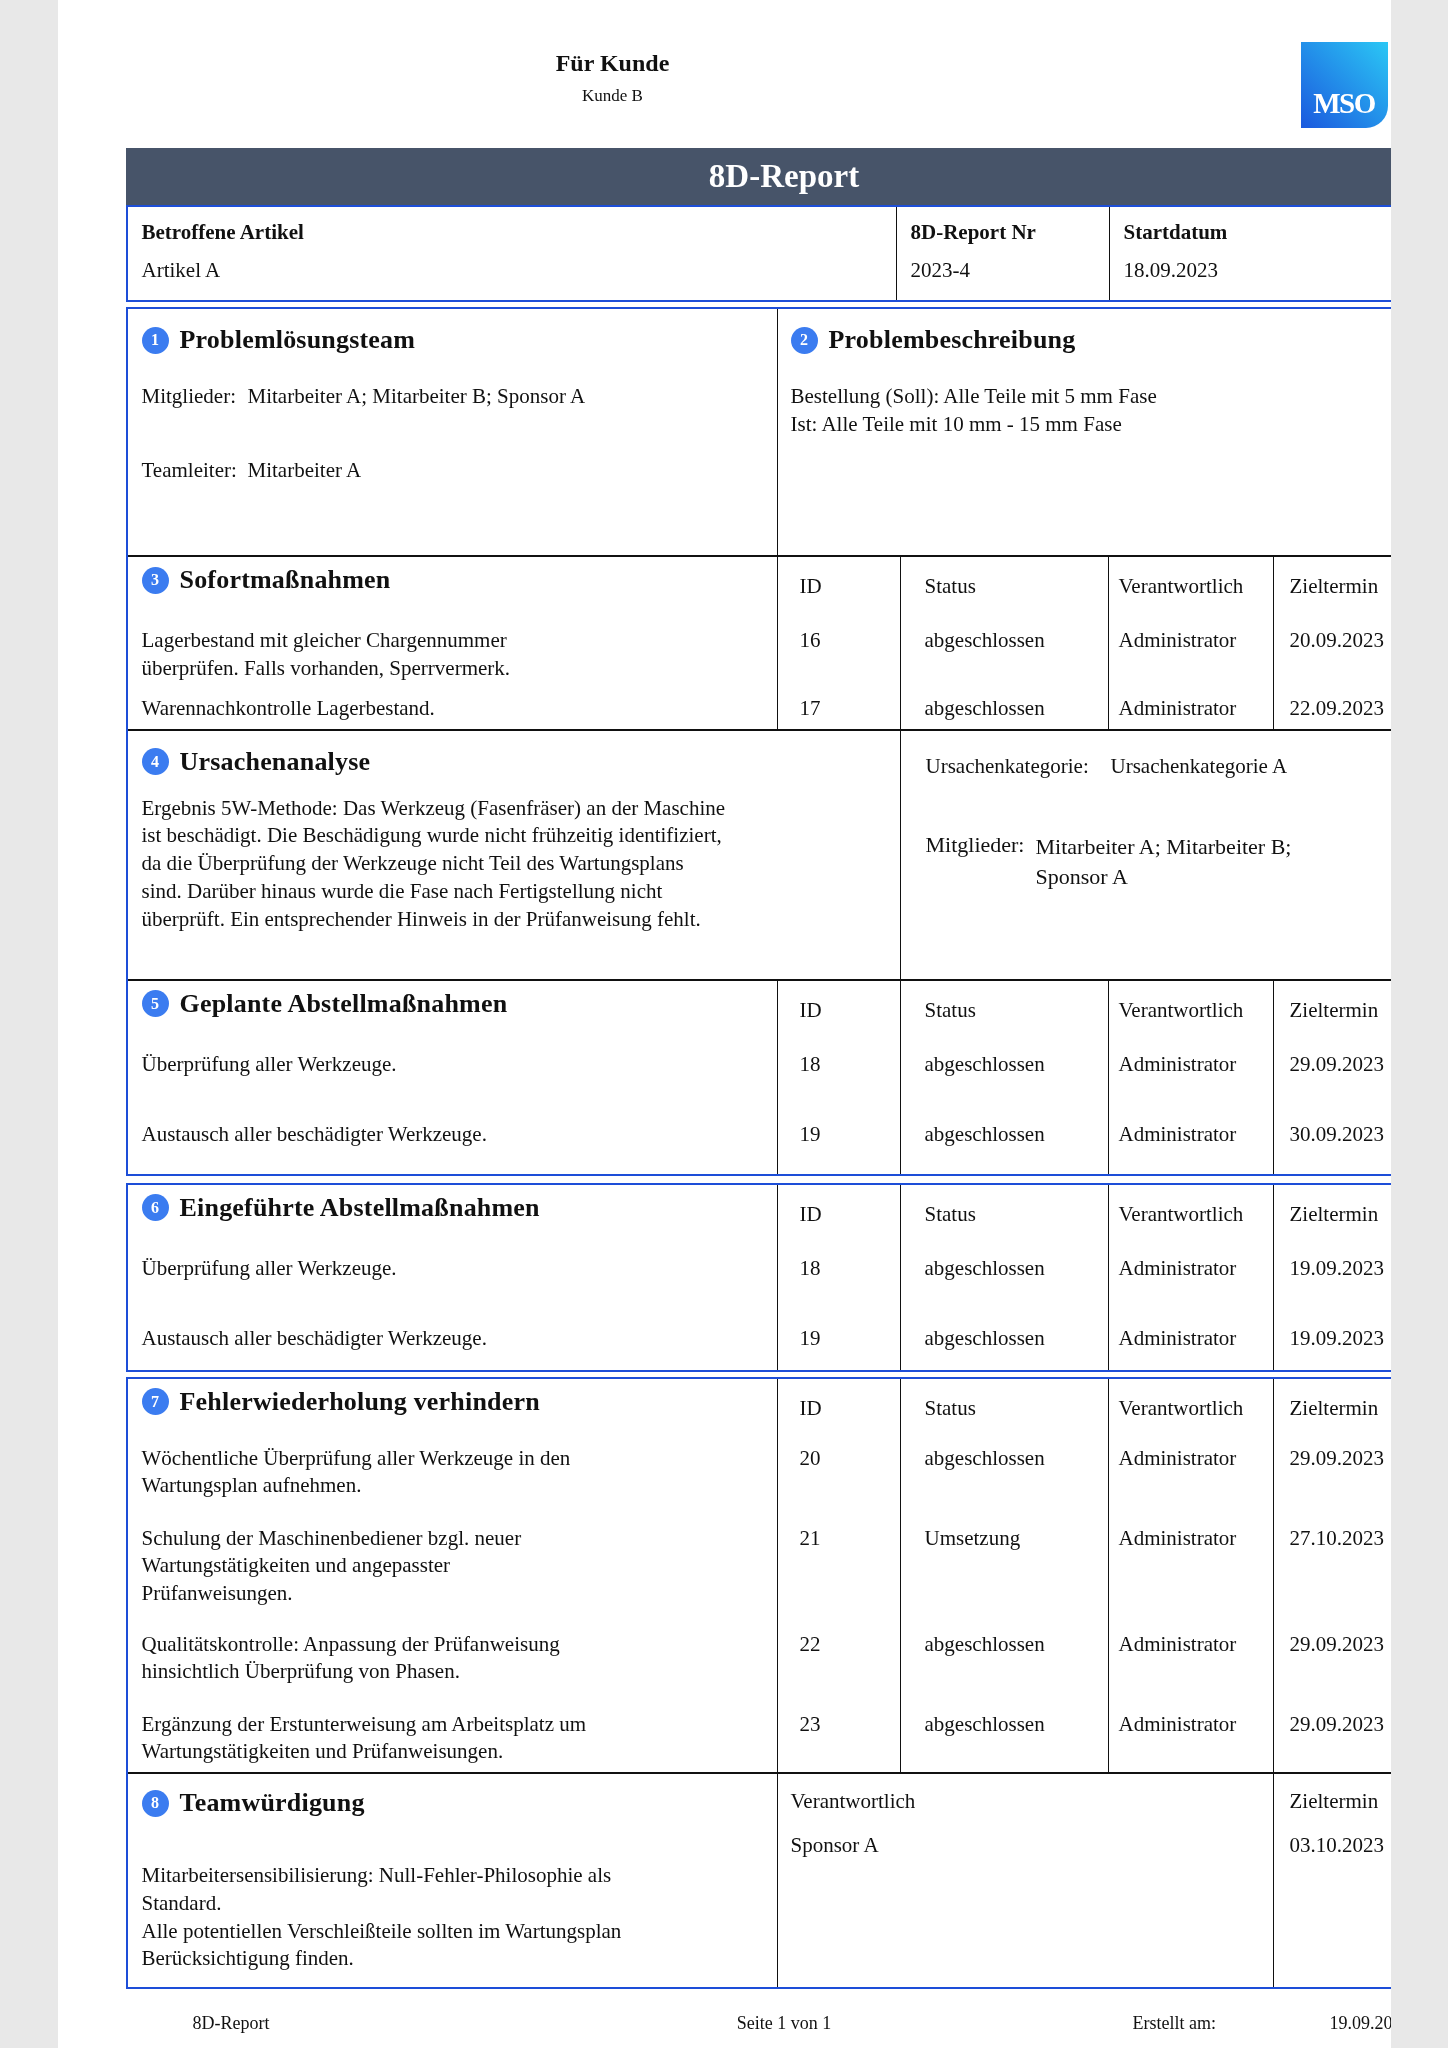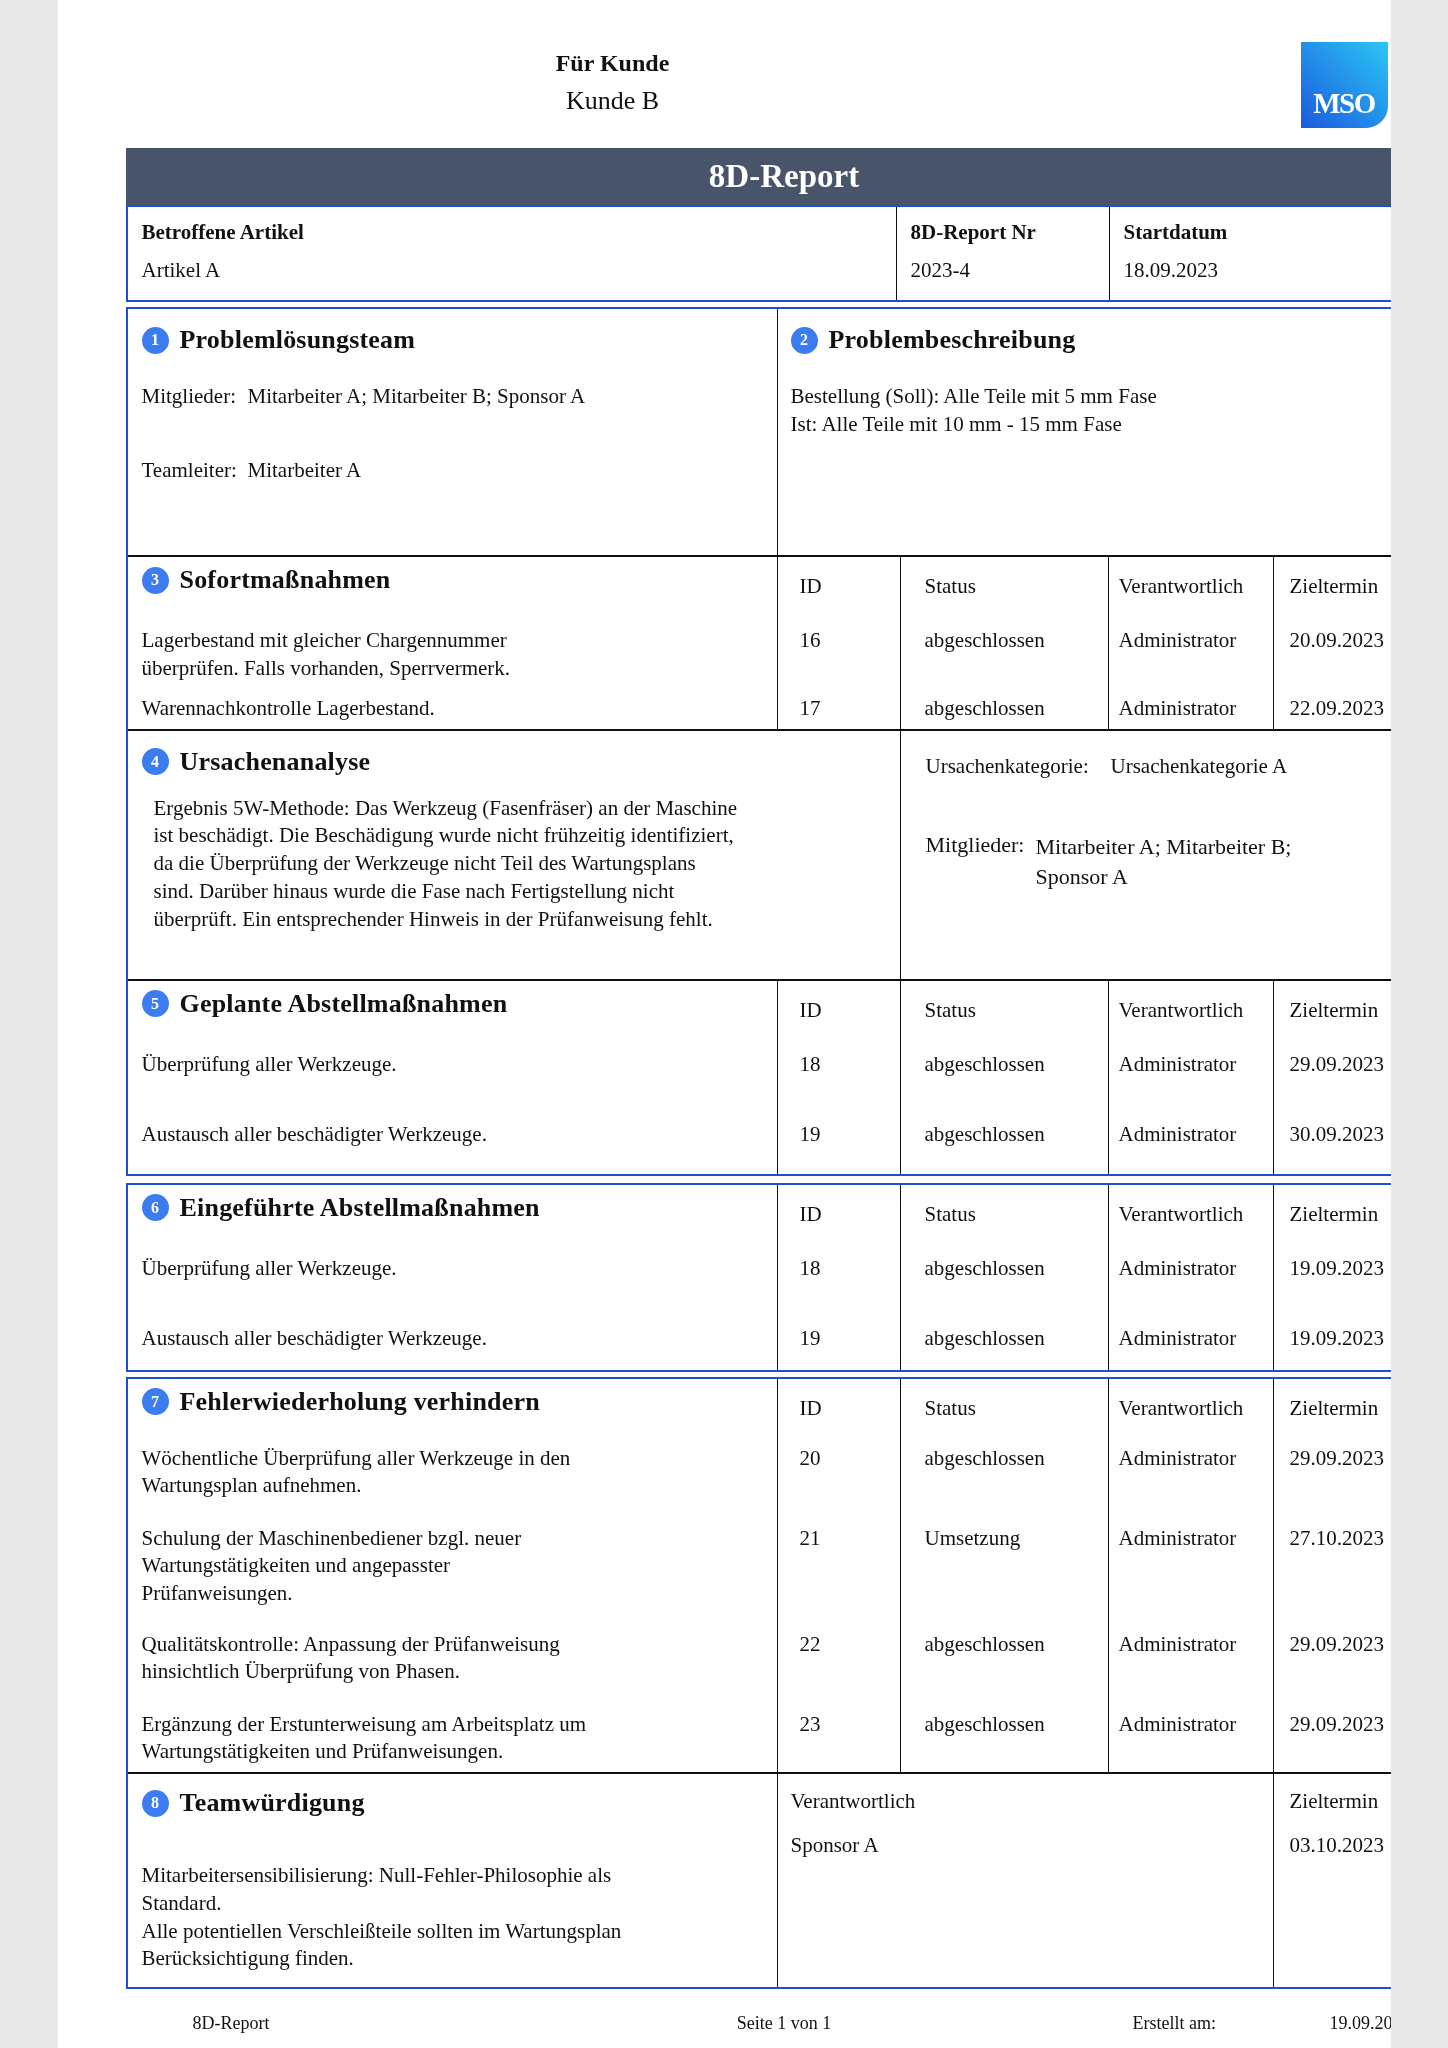--- a/index.html
+++ b/index.html
@@ -12,21 +12,21 @@
     color:#111;
     overflow:hidden;
     margin:0 auto;
   }
   .content { position:relative; margin:0 68px; width:1317px; }
 
   
   .top-header { position:relative; height:148px; }
   .header-center { position:absolute; top:50px; left:555px; transform:translateX(-50%); text-align:center; }
   .for-kunde { font-size:24px; font-weight:bold; margin-bottom:9px; white-space:nowrap; }
-  .kunde     { font-size:26px; white-space:nowrap; }
+  .kunde     { font-size:17px; white-space:nowrap; }
   .logo {
     position:absolute; top:42px; right:3px;
     width:87px; height:86px;
     background:linear-gradient(225deg, var(--logo-from,#2bc7f5) 0%, var(--logo-to,#1b59de) 100%);
     border-radius:0 0 22px 0;
     display:flex; align-items:flex-end; justify-content:center;
     padding-bottom:8px;
   }
   .logo span { color:#fff; font-weight:bold; font-size:29px; letter-spacing:-1.5px; }
 
@@ -86,21 +86,21 @@
   .line-members .lab { flex:0 0 106px; }
   .line-leader { margin-top:46px; display:flex; padding-bottom:60px; }
   .line-leader .lab { flex:0 0 106px; }
   .d2-lines { margin-top:28px; }
   .d2-error { margin-top:46px; display:flex; }
   .d2-error .lab { flex:0 0 98px; }
 
   
   .t4 { display:grid; grid-template-columns:772px 545px; min-height:250px; }
   .d4-left { padding:16px 14px 14px 14px; }
-  .d4-analysis { margin-top:18px; max-width:585px;margin-left:12px; }
+  .d4-analysis { margin-top:18px; max-width:585px; }
   .d4-right { padding:22px 10px 0 25px; }
   .d4-cat { display:flex; }
   .d4-cat .lab { flex:0 0 185px; }
   .d4-members { margin-top:52px; display:flex; }
   .d4-members .lab { flex:0 0 110px; font-size:22px; }
   .d4-members .val { max-width:280px; font-size:22px; line-height:1.35; }
 
   
   .t8 { display:grid; grid-template-columns:649px 496px 172px; min-height:200px; }
   .d8-left { padding:14px 14px 14px 14px; }

